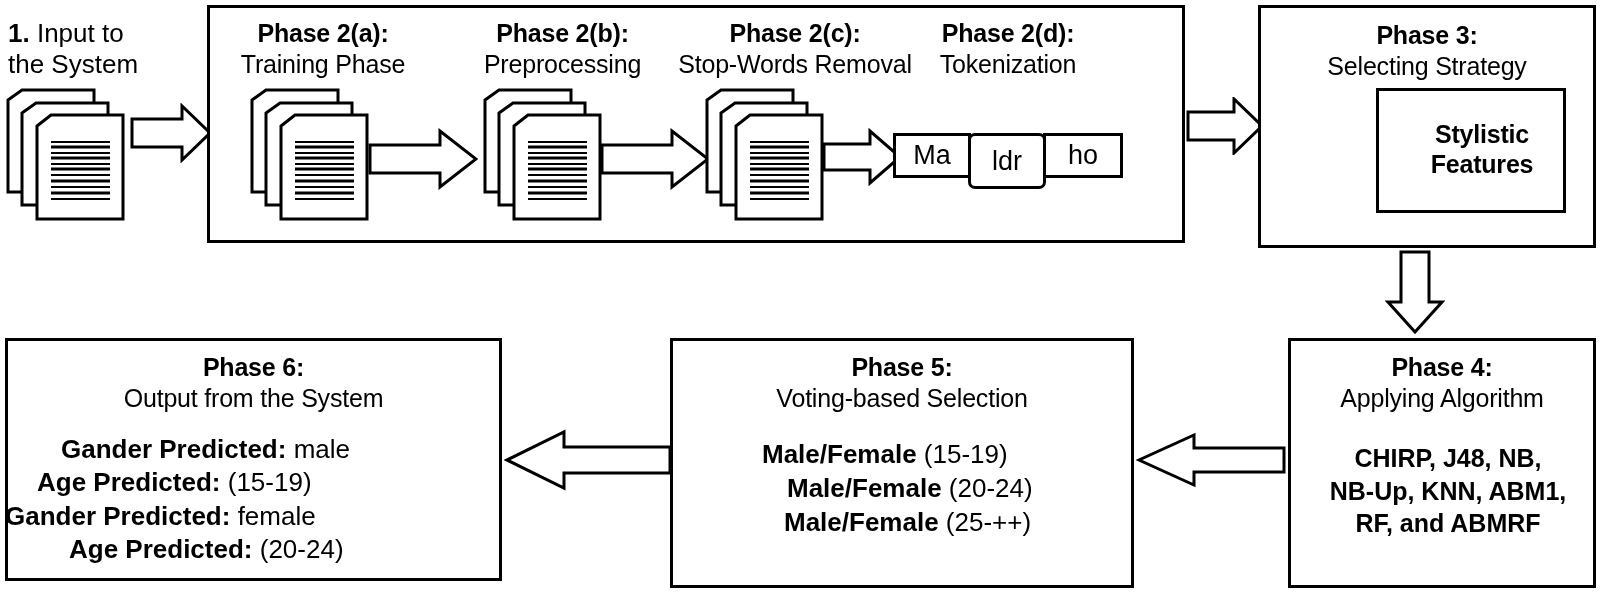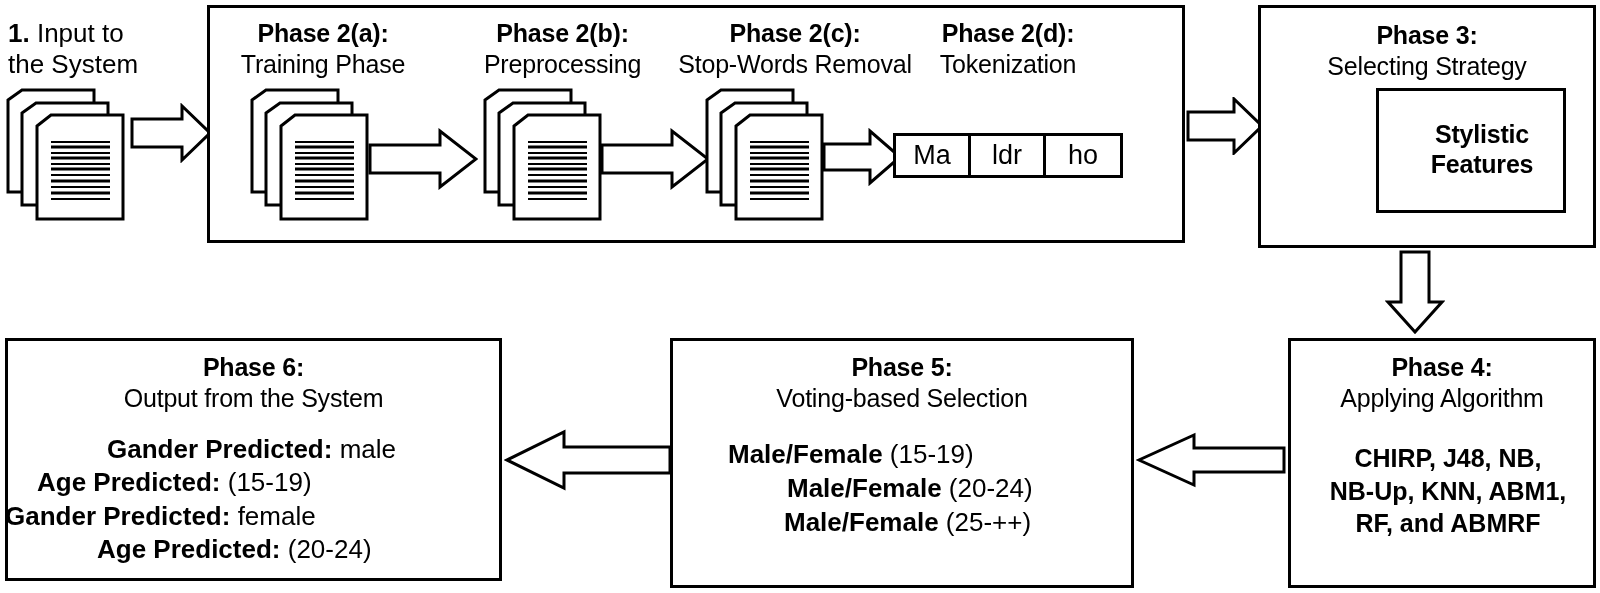--- a/index.html
+++ b/index.html
@@ -246,21 +246,21 @@
       <path d="M2 16 L48 16 L48 3 L78 29 L48 55 L48 42 L2 42 Z" fill="#ffffff" stroke="#000000" stroke-width="3" stroke-linejoin="miter"></path>
     </svg>
   </div>
 
   <div class="hdr-title" style="left:908px; top:18px; width:200px;">
     <span class="row-line ttl-bold">Phase 2(d):</span>
     <span class="row-line ttl-reg">Tokenization</span>
   </div>
 
   <div class="token-cell" style="left:893px; top:133px; width:78px; height:45px;">Ma</div>
-  <div class="token-cell" style="left:968px; top:133px; width:78px; height:45px;">ldr</div>
+  <div class="token-cell" style="left:968px; top:133px; width:78px; height:56px;border-radius:7px;">ldr</div>
   <div class="token-cell" style="left:1043px; top:133px; width:80px; height:45px;">ho</div>
 
   <div class="svg-abs" style="left:1186px; top:97px; width:78px; height:58px;">
     <svg width="78" height="58" viewBox="0 0 78 58">
       <path d="M2 15 L48 15 L48 2 L76 29 L48 56 L48 43 L2 43 Z" fill="#ffffff" stroke="#000000" stroke-width="3" stroke-linejoin="miter"></path>
     </svg>
   </div>
 
   <div class="box" style="left:1258px; top:5px; width:338px; height:243px;"></div>
   <div class="hdr-title" style="left:1258px; top:20px; width:338px;">
@@ -295,21 +295,21 @@
       <path d="M148 16 L58 16 L58 3 L3 28 L58 53 L58 40 L148 40 Z" fill="#ffffff" stroke="#000000" stroke-width="3" stroke-linejoin="miter"></path>
     </svg>
   </div>
 
   <div class="box" style="left:670px; top:338px; width:464px; height:250px;"></div>
   <div class="hdr-title" style="left:670px; top:352px; width:464px;">
     <span class="row-line ttl-bold">Phase 5:</span>
     <span class="row-line ttl-reg">Voting-based Selection</span>
   </div>
   <div class="label" style="left:670px; top:438px; width:464px; text-align:left;">
-    <span class="row-line p5-line" style="padding-left:58px;">
+    <span class="row-line p5-line" style="padding-left:92px;">
       <span class="bold">Male/Female</span><span class="reg"> (15-19)</span>
     </span>
     <span class="row-line p5-line" style="padding-left:117px;">
       <span class="bold">Male/Female</span><span class="reg"> (20-24)</span>
     </span>
     <span class="row-line p5-line" style="padding-left:114px;">
       <span class="bold">Male/Female</span><span class="reg"> (25-++)</span>
     </span>
   </div>
 
@@ -318,27 +318,27 @@
       <path d="M166 19 L60 19 L60 4 L3 32 L60 60 L60 45 L166 45 Z" fill="#ffffff" stroke="#000000" stroke-width="3" stroke-linejoin="miter"></path>
     </svg>
   </div>
 
   <div class="box" style="left:5px; top:338px; width:497px; height:243px;"></div>
   <div class="hdr-title" style="left:5px; top:352px; width:497px;">
     <span class="row-line ttl-bold">Phase 6:</span>
     <span class="row-line ttl-reg">Output from the System</span>
   </div>
   <div class="label" style="left:5px; top:433px; width:497px; text-align:left;">
-    <span class="row-line p6-line" style="padding-left:102px;">
+    <span class="row-line p6-line" style="padding-left:56px;">
       <span class="bold">Gander Predicted:</span><span class="reg"> male</span>
     </span>
     <span class="row-line p6-line" style="padding-left:32px;">
       <span class="bold">Age Predicted:</span><span class="reg"> (15-19)</span>
     </span>
     <span class="row-line p6-line" style="">
       <span class="bold">Gander Predicted:</span><span class="reg"> female</span>
     </span>
-    <span class="row-line p6-line" style="padding-left:92px;">
+    <span class="row-line p6-line" style="padding-left:64px;">
       <span class="bold">Age Predicted:</span><span class="reg"> (20-24)</span>
     </span>
   </div>
 
 </div>
 
 </body></html>

